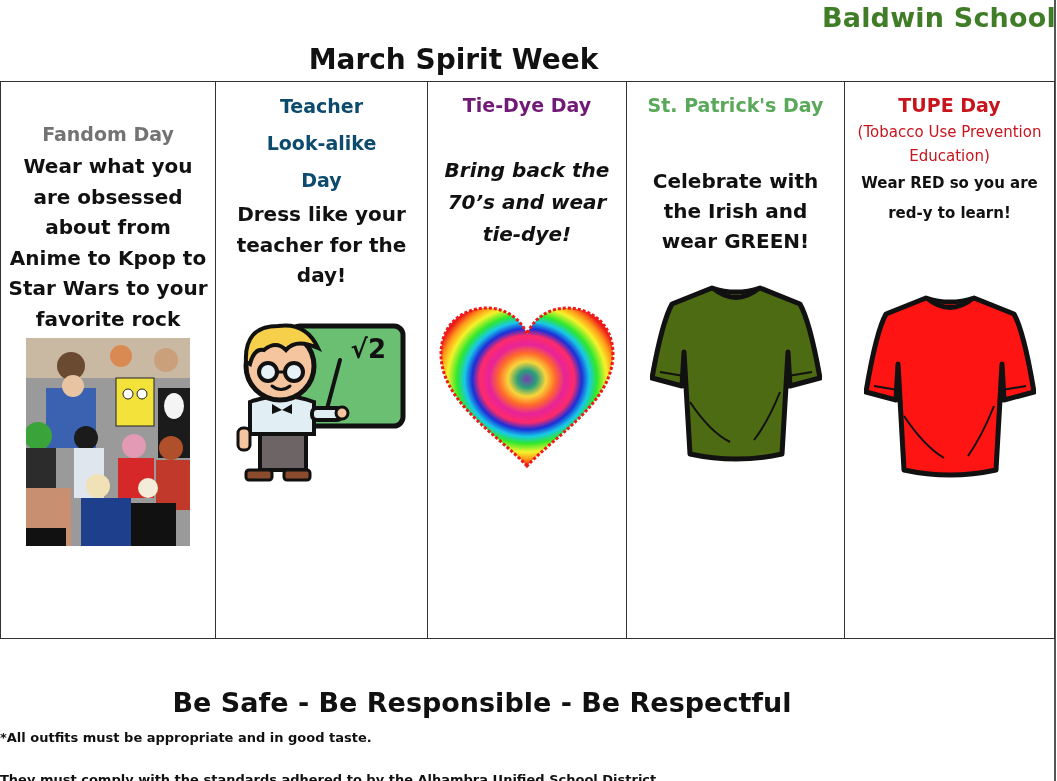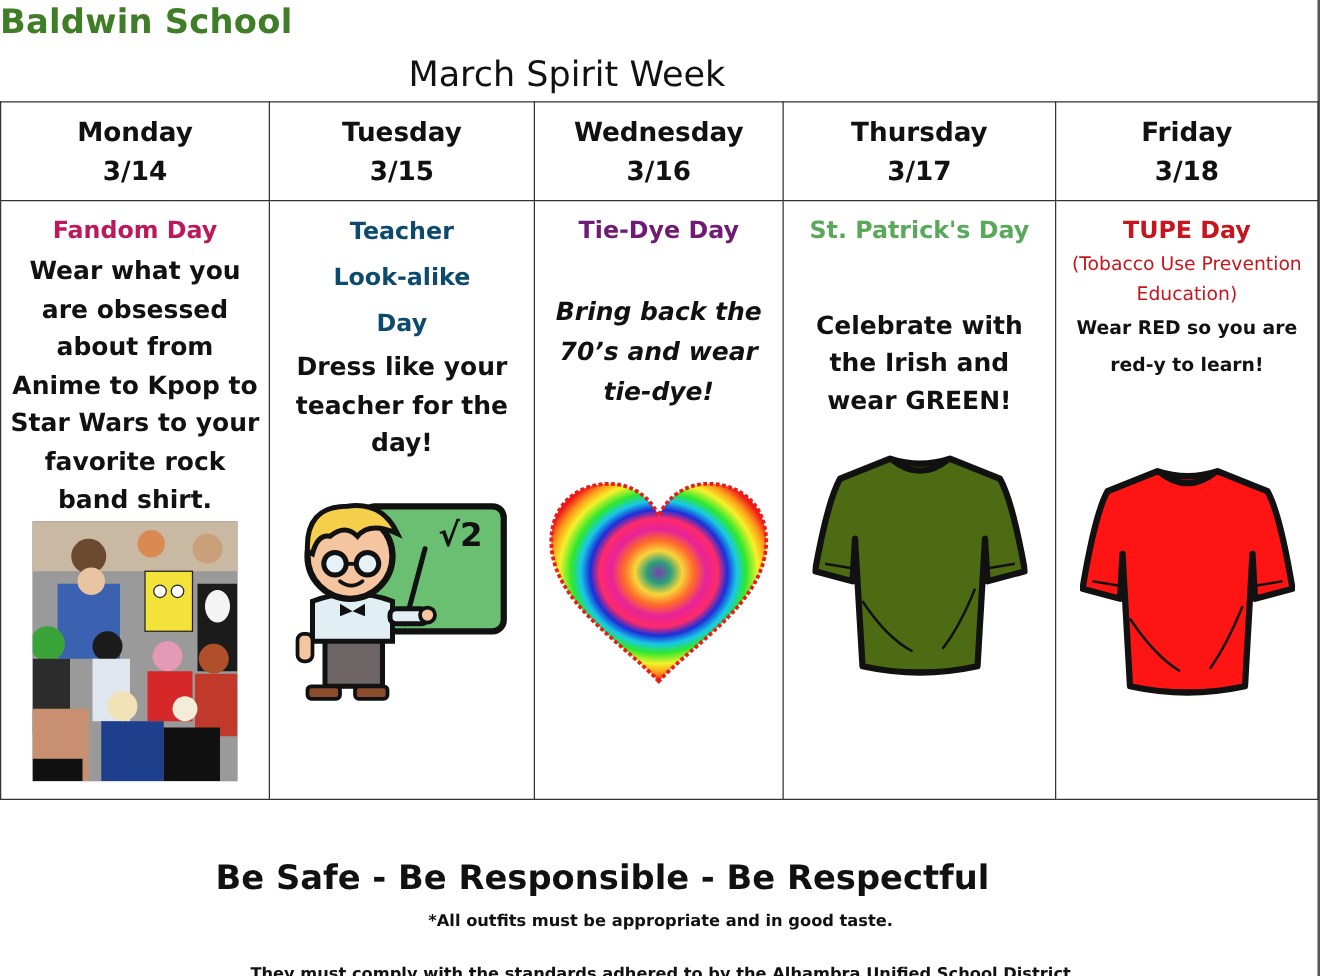--- a/index.html
+++ b/index.html
@@ -1,41 +1,41 @@
 <!DOCTYPE html>
 <html><head>
 <meta charset="utf-8">
 <style>
   * { box-sizing: border-box; margin: 0; padding: 0; }
   html, body { width: 1057px; height: 781px; background: #ffffff; overflow: hidden; }
   body { position: relative; font-family: "DejaVu Sans", sans-serif; color: #111; }
 
   .right-edge { position: absolute; left: 1054px; top: 0; width: 2px; height: 781px; background: #555; }
 
-  .school-title { position: absolute; left: 0; top: 0; width: 1056px; text-align: left;
-    font-size: 27px; font-weight: bold; color: #3f7d26; line-height: 36px; letter-spacing: 0.2px; }
+  .school-title { position: absolute; left: 0; top: 0; width: 1056px; text-align: right;
+    font-size: 27px; font-weight: bold; color: #3f7d26; line-height: 36px; letter-spacing: 0.2px; padding-left: 40px; }
   .week-title { position: absolute; left: 0; top: 42px; width: 907px; text-align: center;
-    font-size: 28px; color: #111; line-height: 36px; }
+    font-size: 28px; color: #111; line-height: 36px; font-weight: bold; }
 
   table.schedule { position: absolute; left: 0; top: 81px; width: 1054px; height: 558px;
     border-collapse: collapse; table-layout: fixed; }
   table.schedule td, table.schedule th { border: 1.5px solid #333; vertical-align: top; text-align: center; }
   th.day-head { height: 79px; font-size: 21px; font-weight: bold; line-height: 31px; padding-top: 9px; color: #111; }
   td.day-cell { height: 479px; position: relative; padding: 10px 4px 0 4px; }
 
   .theme { font-size: 19px; font-weight: bold; line-height: 37px; }
   .sub-theme { font-size: 15px; font-weight: normal; line-height: 24px; margin-top: -6px; }
   .desc { font-size: 20px; font-weight: bold; line-height: 30.5px; color: #111; }
   .desc.gap { margin-top: 12px; font-style: italic; }
 
   .img-wrap { position: absolute; left: 0; right: 0; display: flex; justify-content: center; }
 
   .footer-motto { position: absolute; left: 0; top: 684px; width: 964px; text-align: center;
     font-size: 27px; font-weight: bold; line-height: 38px; color: #111; }
-  .footer-note { position: absolute; left: 0; width: 1057px; text-align: center;
+  .footer-note { position: absolute; left: 0; width: 1057px; text-align: left;
     font-size: 13px; font-weight: bold; line-height: 18px; color: #111; }
   .note1 { top: 729px; }
   .note2 { top: 771px; }
 
   
   .collage { width: 164px; height: 208px; position: relative; overflow: hidden; background: #8a8a8a; }
 </style>
 </head>
 <body>
 
@@ -46,46 +46,24 @@
 
 <table class="schedule">
   <colgroup>
     <col style="width:215px">
       <col style="width:212px">
       <col style="width:199px">
       <col style="width:218px">
       <col style="width:210px">
   </colgroup>
   <tbody>
-      <tr>
-    <th class="day-head">
-      <div>Monday</div>
-      <div>3/14</div>
-    </th>
-    <th class="day-head">
-      <div>Tuesday</div>
-      <div>3/15</div>
-    </th>
-    <th class="day-head">
-      <div>Wednesday</div>
-      <div>3/16</div>
-    </th>
-    <th class="day-head">
-      <div>Thursday</div>
-      <div>3/17</div>
-    </th>
-    <th class="day-head">
-      <div>Friday</div>
-      <div>3/18</div>
-    </th>
-  </tr>
   <tr>
 
     <td class="day-cell">
-      <div class="theme" style="color:#be185d; line-height:26px; margin-bottom:4px;">Fandom Day</div>
+      <div class="theme" style="color:#737373; line-height:26px; margin-bottom:4px;margin-top:29px;">Fandom Day</div>
       <div class="desc" style="padding:0 2px;">Wear what you are obsessed about from Anime to Kpop to Star Wars to your favorite rock band shirt.</div>
       <div class="img-wrap" style="top:256px;">
         <div class="collage">
           <svg width="164" height="208" viewBox="0 0 164 208">
             <rect width="164" height="208" fill="#9a9a9a"></rect>
             <rect x="0" y="0" width="164" height="40" fill="#c9b9a3"></rect>
             <circle cx="45" cy="28" r="14" fill="#6b4a32"></circle>
             <circle cx="95" cy="18" r="11" fill="#d98a52"></circle>
             <circle cx="140" cy="22" r="12" fill="#caa07a"></circle>
             <rect x="20" y="50" width="50" height="60" fill="#3a62b0"></rect>

